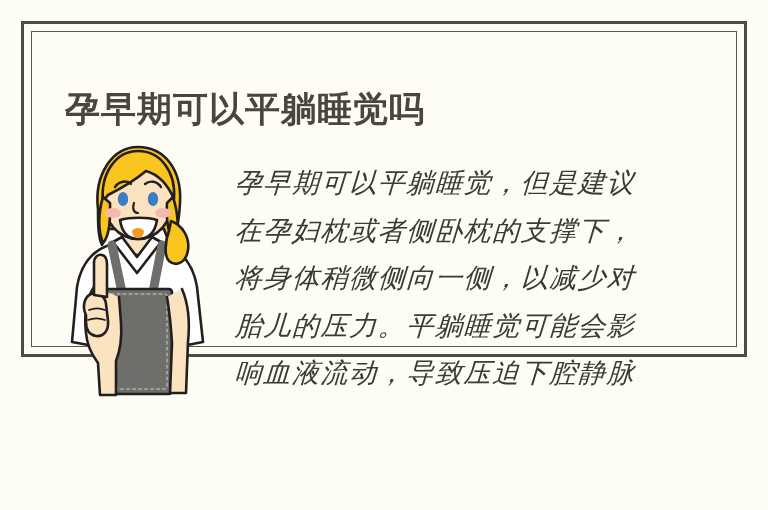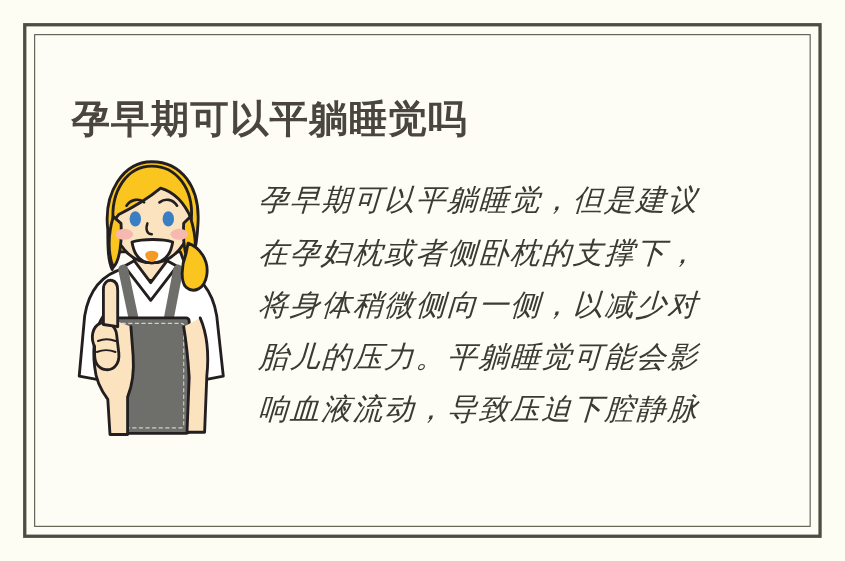--- a/index.html
+++ b/index.html
@@ -12,21 +12,21 @@
     background: #fdfdf3;
     font-family: "Liberation Sans", sans-serif;
     overflow: hidden;
   }
 
   #card {
     position: absolute;
     left: 21px;
     top: 21px;
     width: 726px;
-    height: 468px;
+    height: 336px;
     box-sizing: border-box;
     border: 3px solid #4d4d41;
     background: #fdfdf5;
   }
 
   #inner-frame {
     position: absolute;
     left: 7px;
     top: 7px;
     right: 7px;

